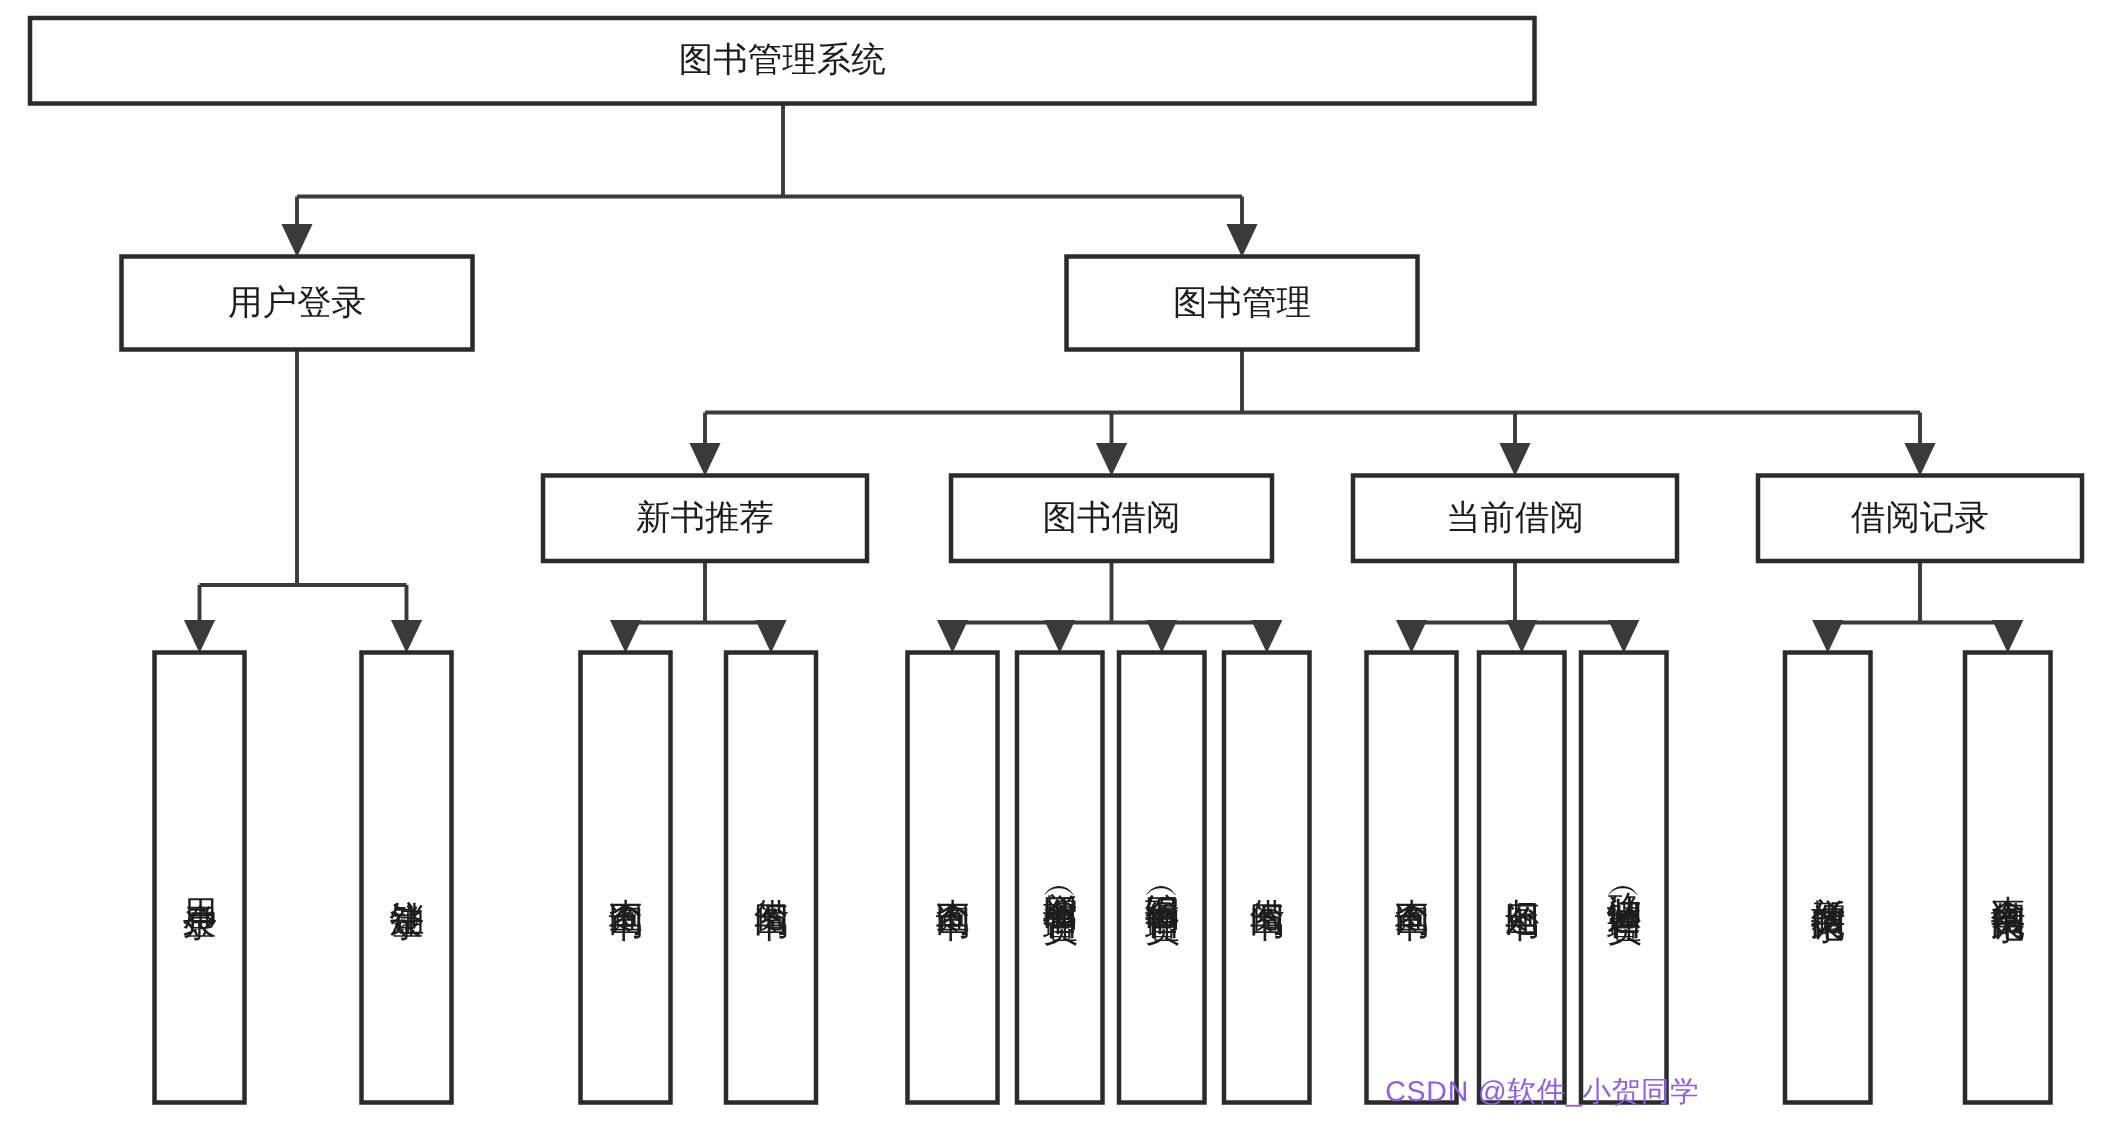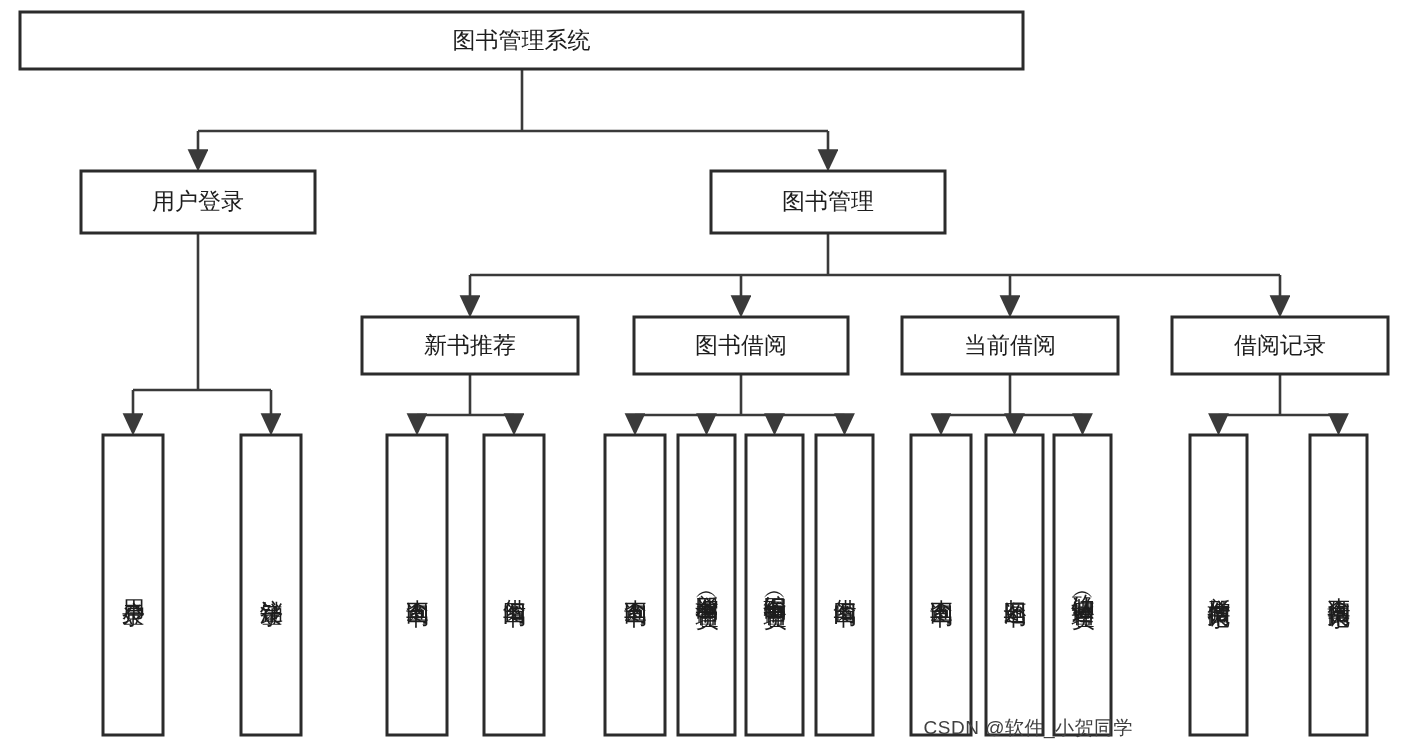--- a/index.html
+++ b/index.html
@@ -65,21 +65,21 @@
     letter-spacing: 2px;
     white-space: nowrap;
     text-align: center;
   }
   .watermark {
     position: absolute;
     right: 12px;
     bottom: 6px;
     font-family: "Liberation Sans", "DejaVu Sans", sans-serif;
     font-size: 19px;
-    color: #404040;
+    color: #8b5cf6;
     letter-spacing: 0.5px;
     white-space: nowrap;
   }
 </style>
 </head>
 <body>
 
 <div id="diagram-root">
   <svg class="flow" viewBox="0 0 1405 747">
     <defs>

